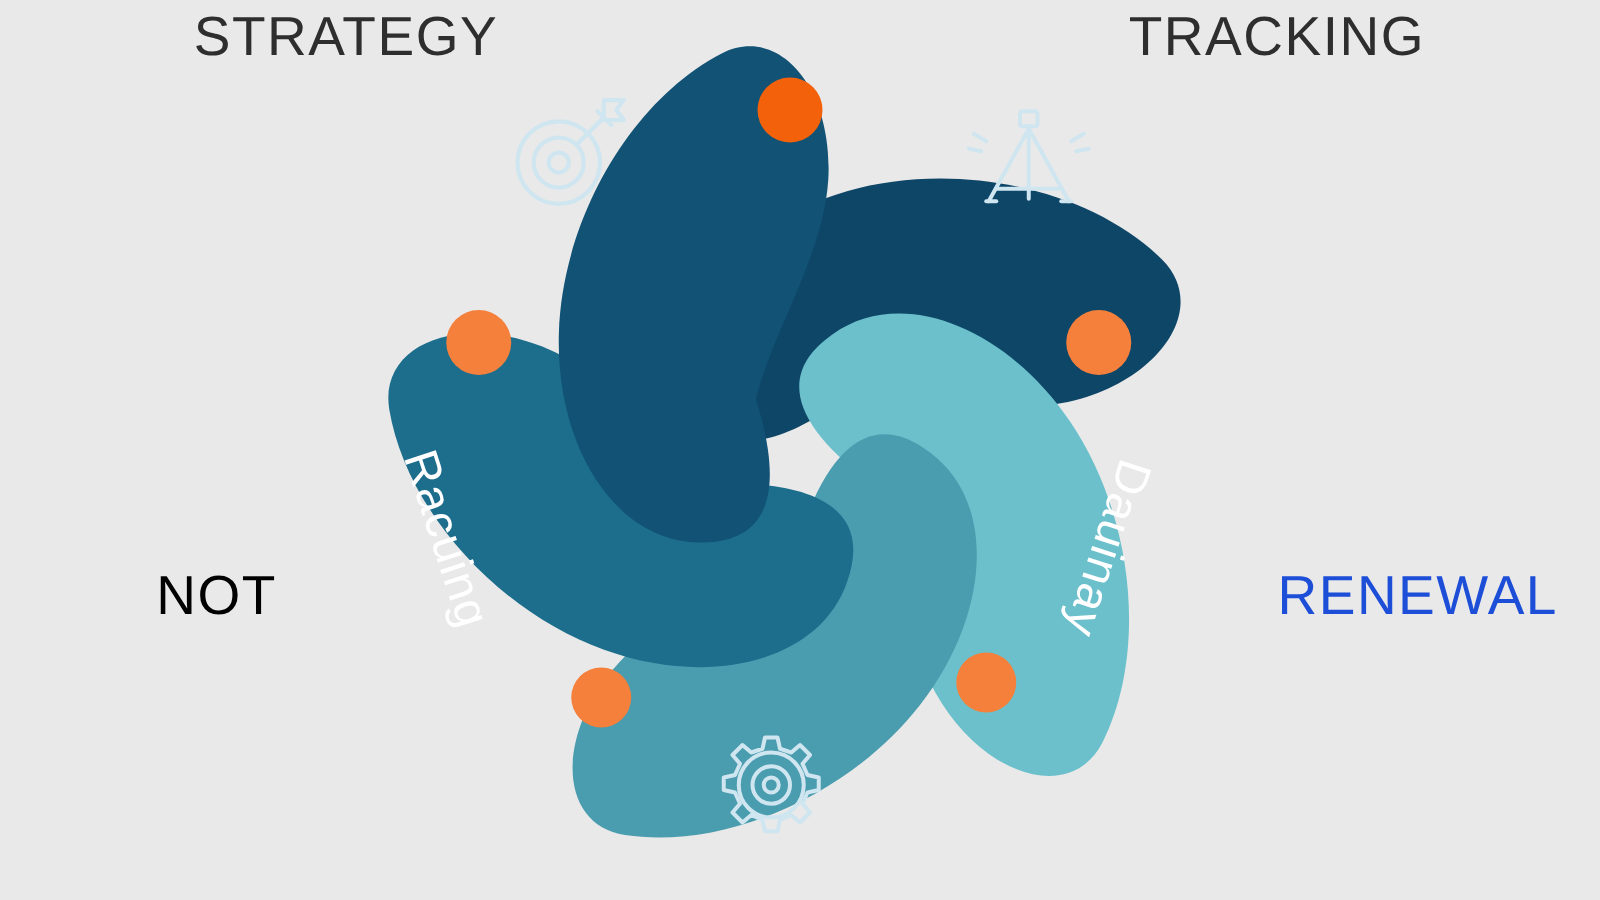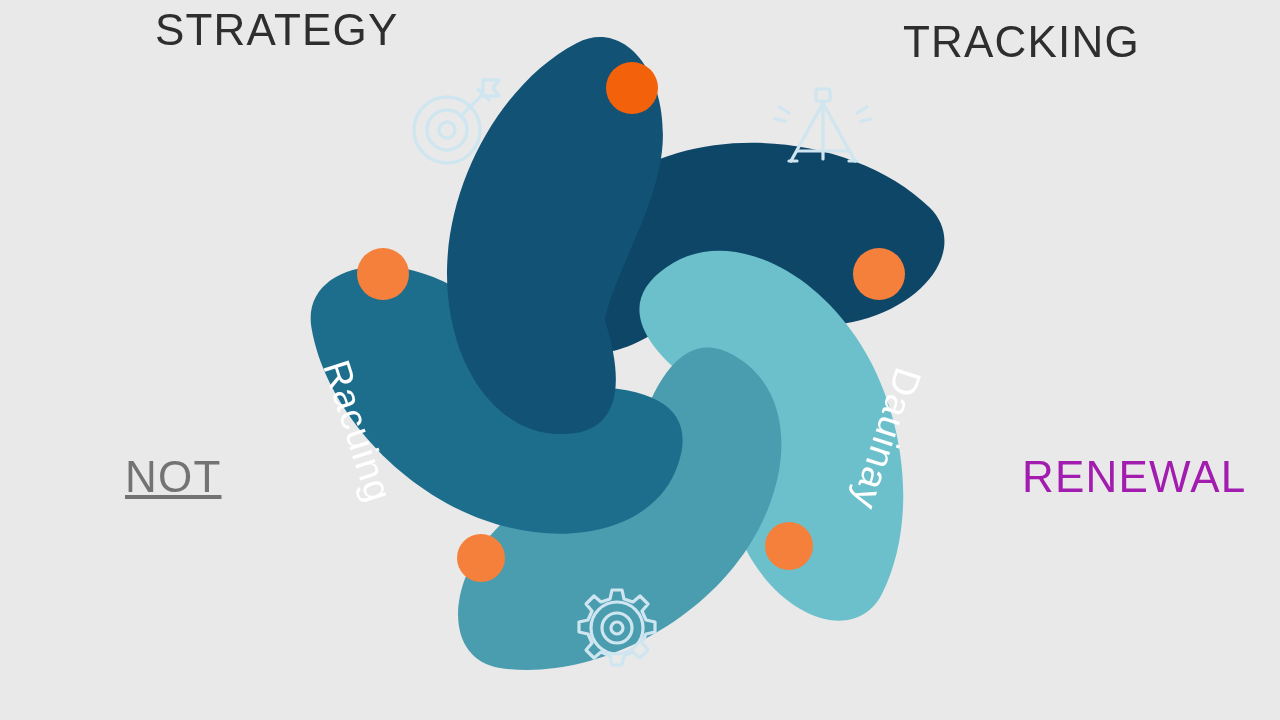--- a/index.html
+++ b/index.html
@@ -134,19 +134,19 @@
       <circle cx="632" cy="88" r="26" fill="#f4610b"></circle>
       <circle cx="879" cy="274" r="26" fill="#f5803c"></circle>
       <circle cx="789" cy="546" r="24" fill="#f5803c"></circle>
       <circle cx="481" cy="558" r="24" fill="#f5803c"></circle>
       <circle cx="383" cy="274" r="26" fill="#f5803c"></circle>
     </g>
   </svg>
 
   <div class="outer-label" id="label-strategy" style="color: rgb(46, 46, 46);">STRATEGY</div>
 
-  <div class="outer-label" id="label-tracking" style="color: rgb(46, 46, 46); margin-top: 12px;">TRACKING</div>
+  <div class="outer-label" id="label-tracking" style="color: rgb(46, 46, 46);">TRACKING</div>
 
-  <div class="outer-label" id="label-not" style="color: #737373; text-decoration: underline;">NOT</div>
+  <div class="outer-label" id="label-not" style="color: #000000;">NOT</div>
 
-  <div class="outer-label" id="label-renewal" style="color: #a21caf;">RENEWAL</div>
+  <div class="outer-label" id="label-renewal" style="color: #1d4ed8;">RENEWAL</div>
 
 </div>
 
 </body></html>

